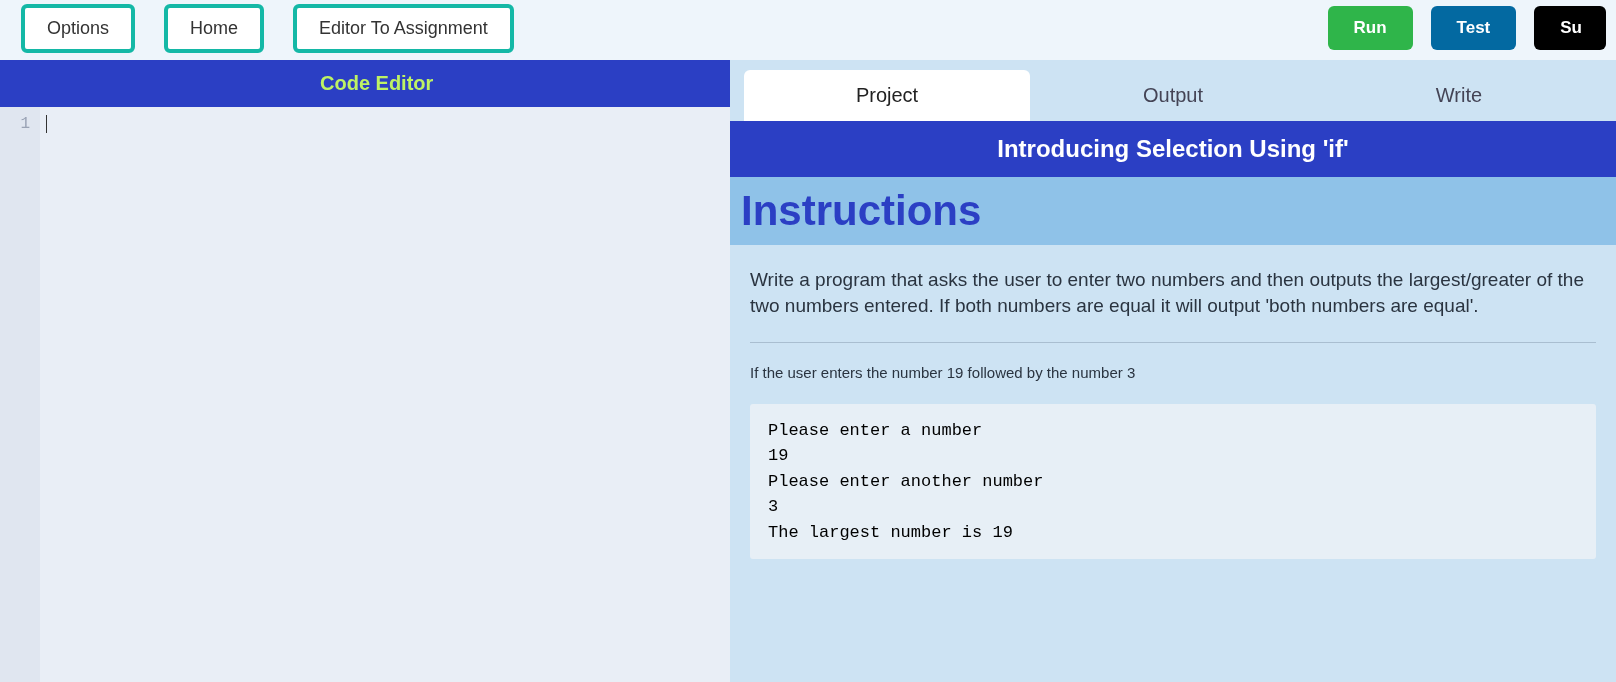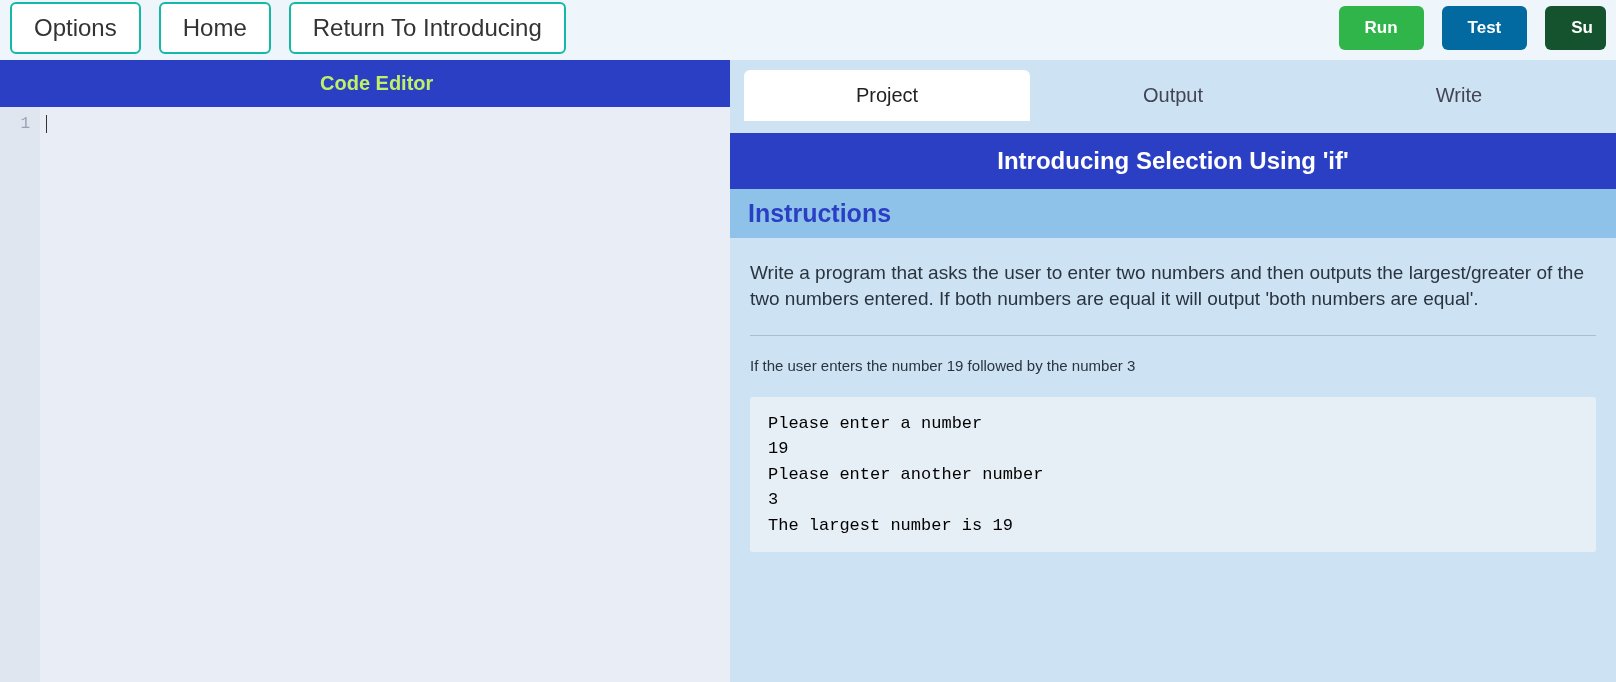--- a/index.html
+++ b/index.html
@@ -13,40 +13,41 @@
   .topbar {
     display: flex;
     align-items: center;
     gap: 18px;
     padding: 6px 10px 10px 10px;
     background: #eef5fb;
     height: 60px;
   }
   .nav-btn {
     background: #fff;
-    border: 2px solid #14b8a6;
+    border: 4px solid #14b8a6;
     border-radius: 6px;
     padding: 10px 22px;
-    font-size: 24px;
+    font-size: 18px;
     color: #333;
     cursor: pointer;
+    margin-left: 11px;
   }
   .spacer { flex: 1; }
   .action-btn {
     border: none;
     border-radius: 6px;
     padding: 12px 26px;
     font-size: 17px;
     font-weight: 600;
     color: #fff;
     cursor: pointer;
   }
   .run { background: #2fb54a; }
   .test { background: #0369a1; }
-  .submit { background: #14532d; padding-right: 13px; }
+  .submit { background: #000000; padding-right: 24px; }
   .main {
     display: flex;
     width: 100%;
     height: calc(100% - 60px);
   }
   .left {
     width: 730px;
     display: flex;
     flex-direction: column;
     background: #e6edf5;
@@ -90,21 +91,21 @@
   .right {
     flex: 1;
     display: flex;
     flex-direction: column;
     background: #cde3f3;
     padding-top: 10px;
   }
   .tabs {
     display: flex;
     gap: 0;
-    padding: 0 14px 12px 14px;
+    padding: 0 14px 0 14px;
   }
   .tab {
     flex: 1;
     text-align: center;
     padding: 14px 0;
     font-size: 20px;
     color: #445;
     cursor: pointer;
     border-radius: 6px 6px 0 0;
   }
@@ -117,22 +118,22 @@
     color: #fff;
     font-weight: 700;
     font-size: 24px;
     text-align: center;
     padding: 14px 16px;
   }
   .instructions-hdr {
     background: #8fc2e8;
     color: #2b3fc4;
     font-weight: 700;
-    font-size: 25px;
-    padding: 10px 18px;
+    font-size: 42px;
+    padding: 10px 11px;
   }
   .instructions-body {
     padding: 22px 20px 20px 20px;
     color: #2a3440;
     font-size: 19px;
     line-height: 1.35;
   }
   .instructions-body hr {
     border: none;
     border-top: 1px solid #a9bed0;
@@ -159,21 +160,21 @@
     white-space: pre;
     border-radius: 3px;
   }
 </style>
 </head>
 <body>
 
 <div class="topbar">
   <button class="nav-btn">Options</button>
   <button class="nav-btn">Home</button>
-  <button class="nav-btn">Return To Introducing</button>
+  <button class="nav-btn">Editor To Assignment</button>
   <div class="spacer"></div>
   <button class="action-btn run">Run</button>
   <button class="action-btn test">Test</button>
   <button class="action-btn submit">Su</button>
 </div>
 
 <div class="main">
 
   <div class="left">
     <div class="editor-header">Code Editor</div>

